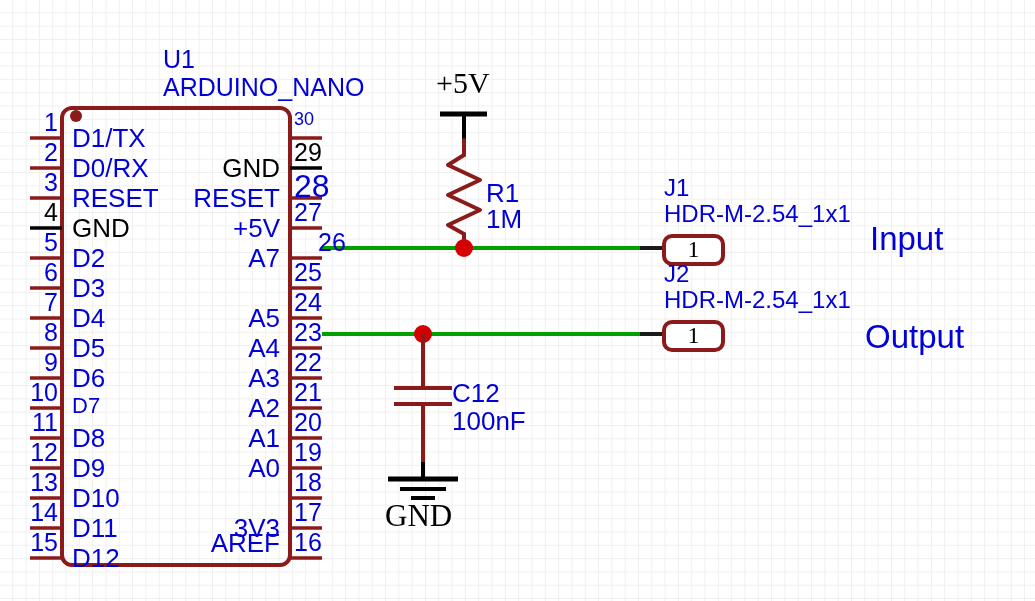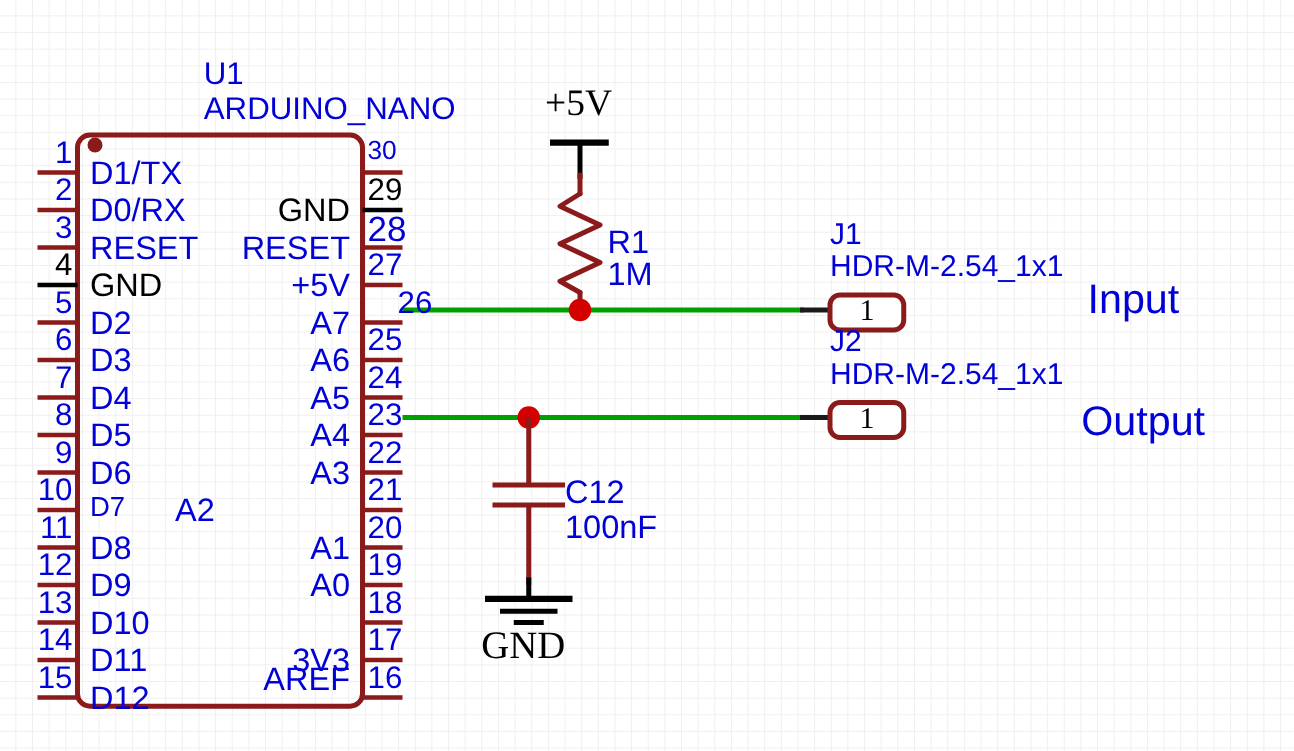--- a/index.html
+++ b/index.html
@@ -141,45 +141,44 @@
   <div class="txt sans blue" style="left:72px;top:305px;font-size:26px;">D4</div>
   <div class="txt sans blue" style="left:72px;top:335px;font-size:26px;">D5</div>
   <div class="txt sans blue" style="left:72px;top:365px;font-size:26px;">D6</div>
   <div class="txt sans blue" style="left:72px;top:395px;font-size:22px;">D7</div>
   <div class="txt sans blue" style="left:72px;top:425px;font-size:26px;">D8</div>
   <div class="txt sans blue" style="left:72px;top:455px;font-size:26px;">D9</div>
   <div class="txt sans blue" style="left:72px;top:485px;font-size:26px;">D10</div>
   <div class="txt sans blue" style="left:72px;top:515px;font-size:26px;">D11</div>
   <div class="txt sans blue" style="left:72px;top:545px;font-size:26px;">D12</div>
 
-  <div class="txt sans blue" style="left:294px;top:110px;font-size:21px;">30</div>
+  <div class="txt sans blue" style="left:294px;top:110px;font-size:18px;">30</div>
   <div class="txt sans black" style="left:294px;top:140px;font-size:25px;">29</div>
-  <div class="txt sans blue" style="left:294px;top:170px;font-size:28px;">28</div>
+  <div class="txt sans blue" style="left:294px;top:170px;font-size:32px;">28</div>
   <div class="txt sans blue" style="left:294px;top:200px;font-size:25px;">27</div>
   <div class="txt sans blue" style="left:294px;top:230px;font-size:25px;margin-left:24px;">26</div>
   <div class="txt sans blue" style="left:294px;top:260px;font-size:25px;">25</div>
   <div class="txt sans blue" style="left:294px;top:290px;font-size:25px;">24</div>
   <div class="txt sans blue" style="left:294px;top:320px;font-size:25px;">23</div>
   <div class="txt sans blue" style="left:294px;top:350px;font-size:25px;">22</div>
   <div class="txt sans blue" style="left:294px;top:380px;font-size:25px;">21</div>
   <div class="txt sans blue" style="left:294px;top:410px;font-size:25px;">20</div>
   <div class="txt sans blue" style="left:294px;top:440px;font-size:25px;">19</div>
   <div class="txt sans blue" style="left:294px;top:470px;font-size:25px;">18</div>
   <div class="txt sans blue" style="left:294px;top:500px;font-size:25px;">17</div>
   <div class="txt sans blue" style="left:294px;top:530px;font-size:25px;">16</div>
 
   <div class="txt sans black" style="left:140px;top:155px;width:140px;text-align:right;font-size:26px;">GND</div>
   <div class="txt sans blue" style="left:140px;top:185px;width:140px;text-align:right;font-size:26px;">RESET</div>
   <div class="txt sans blue" style="left:140px;top:215px;width:140px;text-align:right;font-size:26px;">+5V</div>
   <div class="txt sans blue" style="left:140px;top:245px;width:140px;text-align:right;font-size:26px;">A7</div>
-  <div class="txt sans blue" style="left:140px;top:275px;width:140px;text-align:right;font-size:26px;">A6</div>
   <div class="txt sans blue" style="left:140px;top:305px;width:140px;text-align:right;font-size:26px;">A5</div>
   <div class="txt sans blue" style="left:140px;top:335px;width:140px;text-align:right;font-size:26px;">A4</div>
   <div class="txt sans blue" style="left:140px;top:365px;width:140px;text-align:right;font-size:26px;">A3</div>
-  <div class="txt sans blue" style="left:140px;top:395px;width:140px;font-size:26px;">A2</div>
+  <div class="txt sans blue" style="left:140px;top:395px;width:140px;text-align:right;font-size:26px;">A2</div>
   <div class="txt sans blue" style="left:140px;top:425px;width:140px;text-align:right;font-size:26px;">A1</div>
   <div class="txt sans blue" style="left:140px;top:455px;width:140px;text-align:right;font-size:26px;">A0</div>
   <div class="txt sans blue" style="left:140px;top:485px;width:140px;text-align:right;font-size:26px;margin-top:45px;">AREF</div>
   <div class="txt sans blue" style="left:140px;top:515px;width:140px;text-align:right;font-size:26px;">3V3</div>
 
   <div class="txt serif black" style="left:436px;top:68px;font-size:30px;">+5V</div>
 
   <div class="txt sans blue" style="left:486px;top:180px;font-size:26px;">R1</div>
   <div class="txt sans blue" style="left:486px;top:206px;font-size:26px;">1M</div>
 

